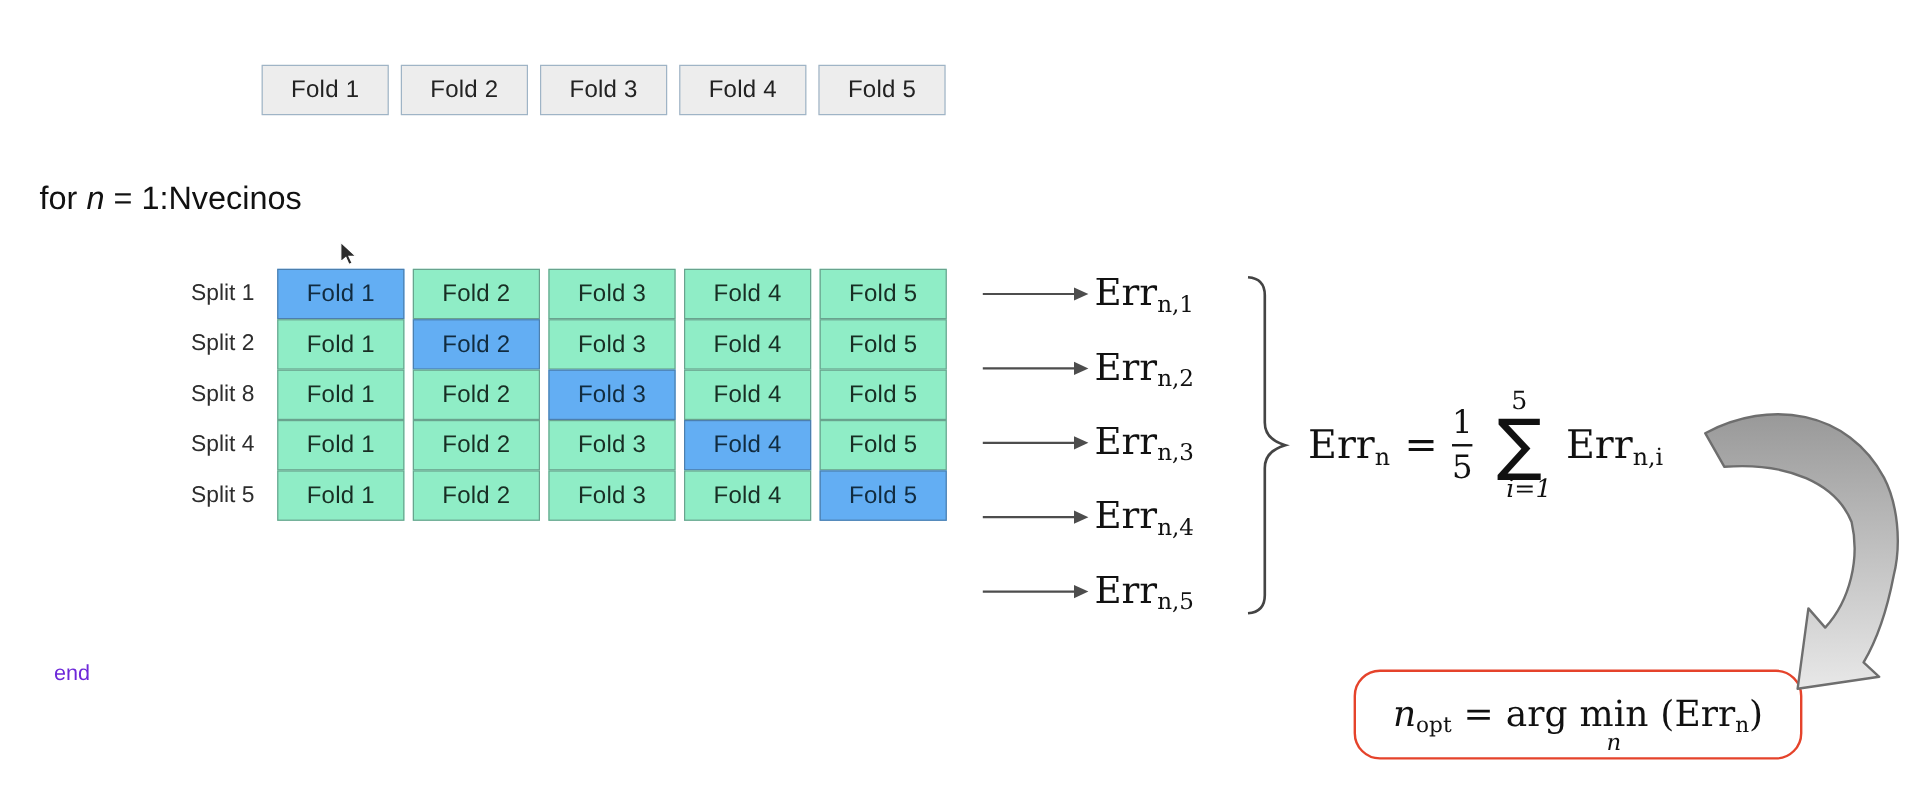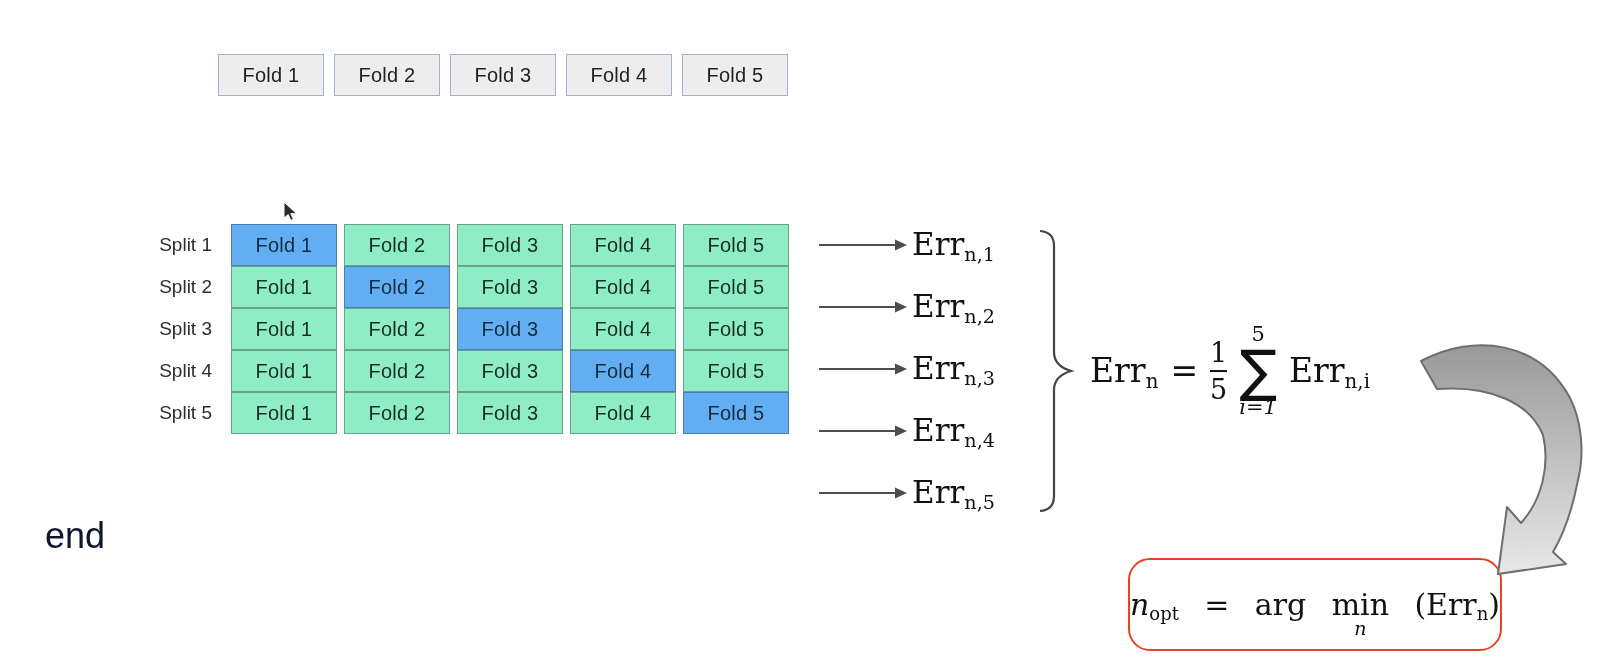--- a/index.html
+++ b/index.html
@@ -12,47 +12,47 @@
   .fold{
     width:106px;height:42px;box-sizing:border-box;display:flex;align-items:center;justify-content:center;
     font-size:20px;letter-spacing:0.2px;
   }
   .fold.gray{background:#EDEDED;border:1.5px solid #9FB4C6;color:#222;}
   .fold.green{background:#8FEDC6;border:1.6px solid #69A38E;color:#16population2b22;color:#182e24;}
   .fold.blue{background:#63AEF3;border:1.6px solid #4C7FAE;color:#112b3f;}
   
   .loop-text{position:absolute;left:33px;top:150px;font-size:27px;color:#111;}
   .loop-text .var{font-style:italic;}
-  .end-text{position:absolute;left:45px;top:515px;font-size:36px;color:#0f172a;}
+  .end-text{position:absolute;left:45px;top:551px;font-size:18px;color:#6d28d9;}
   
   .splits{position:absolute;left:142px;top:224px;display:flex;flex-direction:column;}
   .split-row{display:flex;align-items:center;}
   .split-label{width:70px;text-align:right;font-size:19px;color:#2d2d2d;margin-right:19px;}
   .split-row .boxes{display:flex;gap:7px;}
   
   .math{font-family:"DejaVu Serif", serif;color:#111;}
   sub.msub{font-size:0.6em;line-height:0;vertical-align:-0.28em;}
   .err-label{position:absolute;left:912px;transform:translateY(-52%);font-size:31px;white-space:nowrap;}
   .err-label sub.msub{font-size:0.62em;}
   
   .formula{
     position:absolute;left:1090px;top:371px;transform:translateY(-50%);
     display:flex;align-items:center;gap:12px;font-size:33px;white-space:nowrap;
   }
   .frac{display:inline-flex;flex-direction:column;align-items:center;line-height:1;font-size:27px;}
   .frac-bar{height:2px;background:#111;align-self:stretch;margin:4px 0;min-width:17px;}
   .sum{display:inline-flex;flex-direction:column;align-items:center;line-height:1;}
   .sum-top{font-size:21px;margin-bottom:3px;}
   .sum-sym{font-family:"DejaVu Sans", sans-serif;font-size:56px;line-height:0.82;}
-  .sum-bot{font-size:21px;margin-top:3px;font-style:italic;}
+  .sum-bot{font-size:21px;margin-top:3px;font-style:italic;margin-left:16px;}
   
   .result-box{
-    position:absolute;left:1128px;top:558px;width:374px;height:93px;box-sizing:border-box;
+    position:absolute;left:1128px;top:558px;width:374px;height:75px;box-sizing:border-box;
     border:2.5px solid #E5432B;border-radius:22px;
-    display:flex;align-items:center;justify-content:space-between;gap:10px;
+    display:flex;align-items:center;justify-content:center;gap:10px;
     font-size:30px;white-space:nowrap;
   }
   .result-box .ital{font-style:italic;}
   .minstack{position:relative;display:inline-block;}
   .min-under{
     position:absolute;left:50%;top:100%;transform:translateX(-50%);
     font-size:19px;font-style:italic;line-height:1;margin-top:-3px;
   }
   
   .overlay{position:absolute;left:0;top:0;pointer-events:none;}
@@ -74,20 +74,21 @@
         <span>Fold 3</span>
       </div>
     <div class="fold gray">
         <span>Fold 4</span>
       </div>
     <div class="fold gray">
         <span>Fold 5</span>
       </div>
   </div>
 
+  <div class="loop-text"><span>for </span><span class="var">n</span><span> = 1:Nvecinos</span></div>
 
   <div class="splits">
 
     <div class="split-row">
       <div class="split-label">Split 1</div>
       <div class="boxes">
         <div class="fold blue">
             <span>Fold 1</span>
           </div>
         <div class="fold green">
@@ -120,21 +121,21 @@
         <div class="fold green">
             <span>Fold 4</span>
           </div>
         <div class="fold green">
             <span>Fold 5</span>
           </div>
       </div>
     </div>
 
     <div class="split-row">
-      <div class="split-label">Split 3</div>
+      <div class="split-label">Split 8</div>
       <div class="boxes">
         <div class="fold green">
             <span>Fold 1</span>
           </div>
         <div class="fold green">
             <span>Fold 2</span>
           </div>
         <div class="fold blue">
             <span>Fold 3</span>
           </div>

